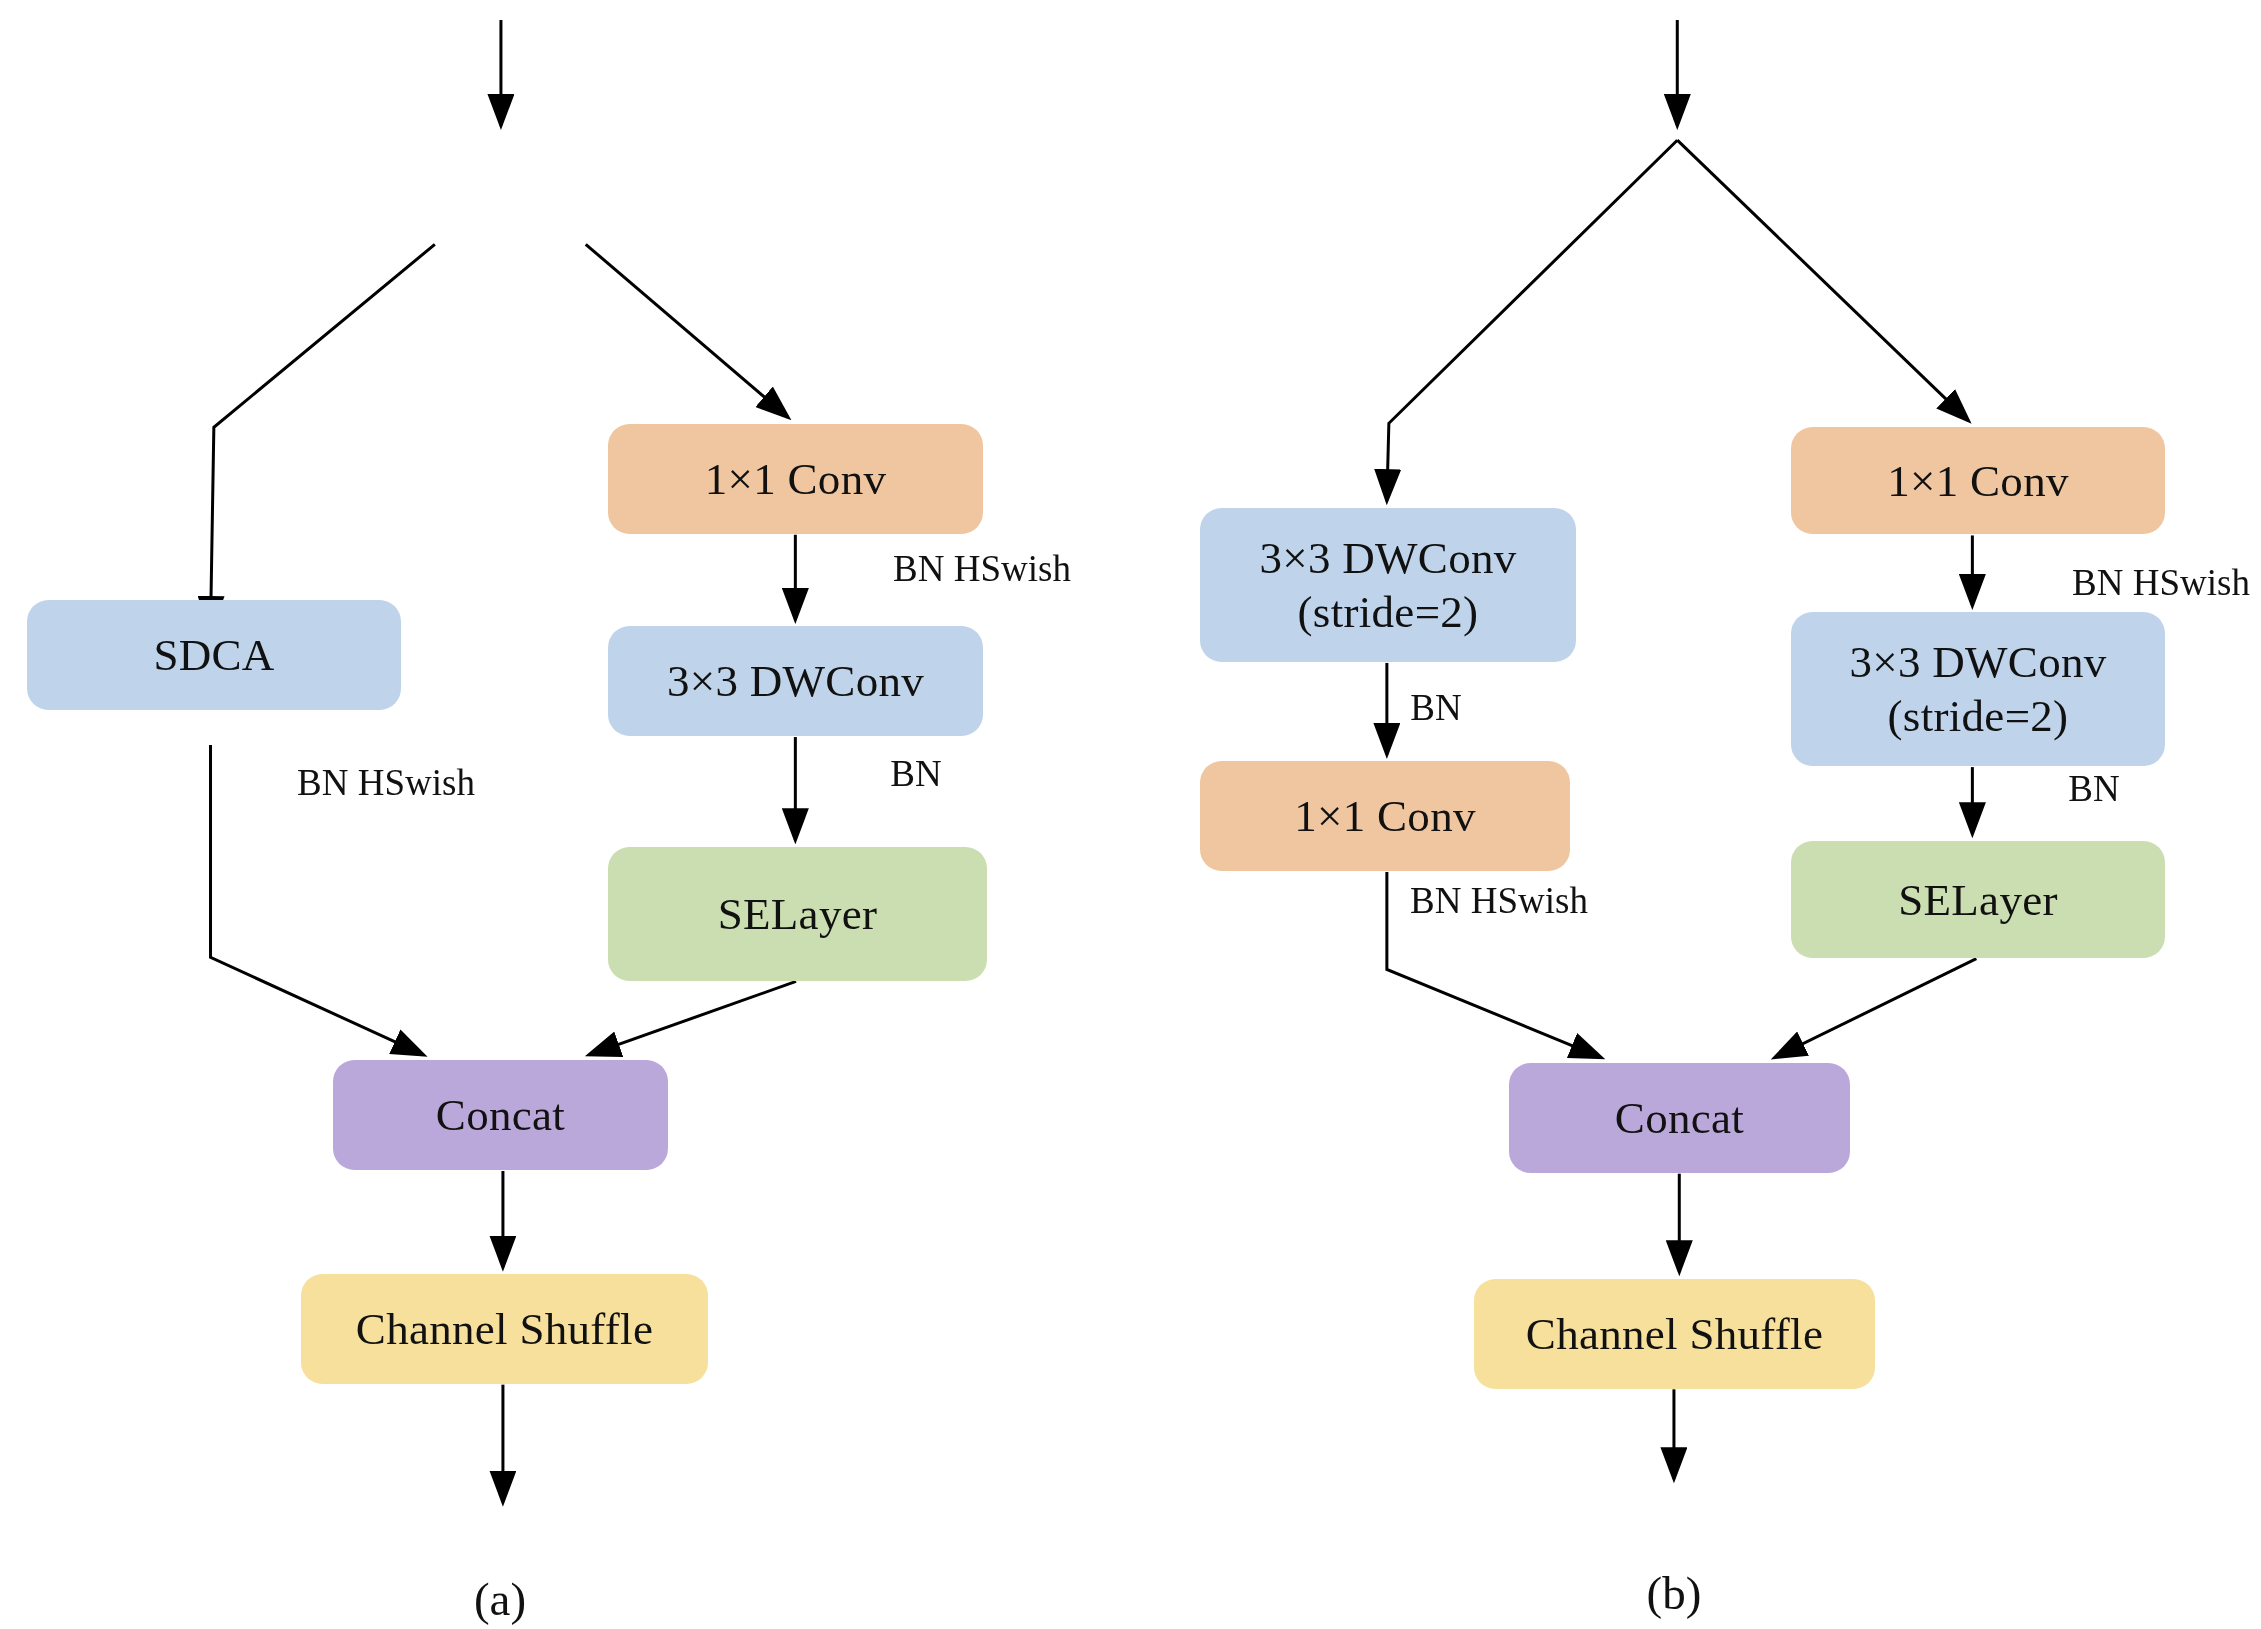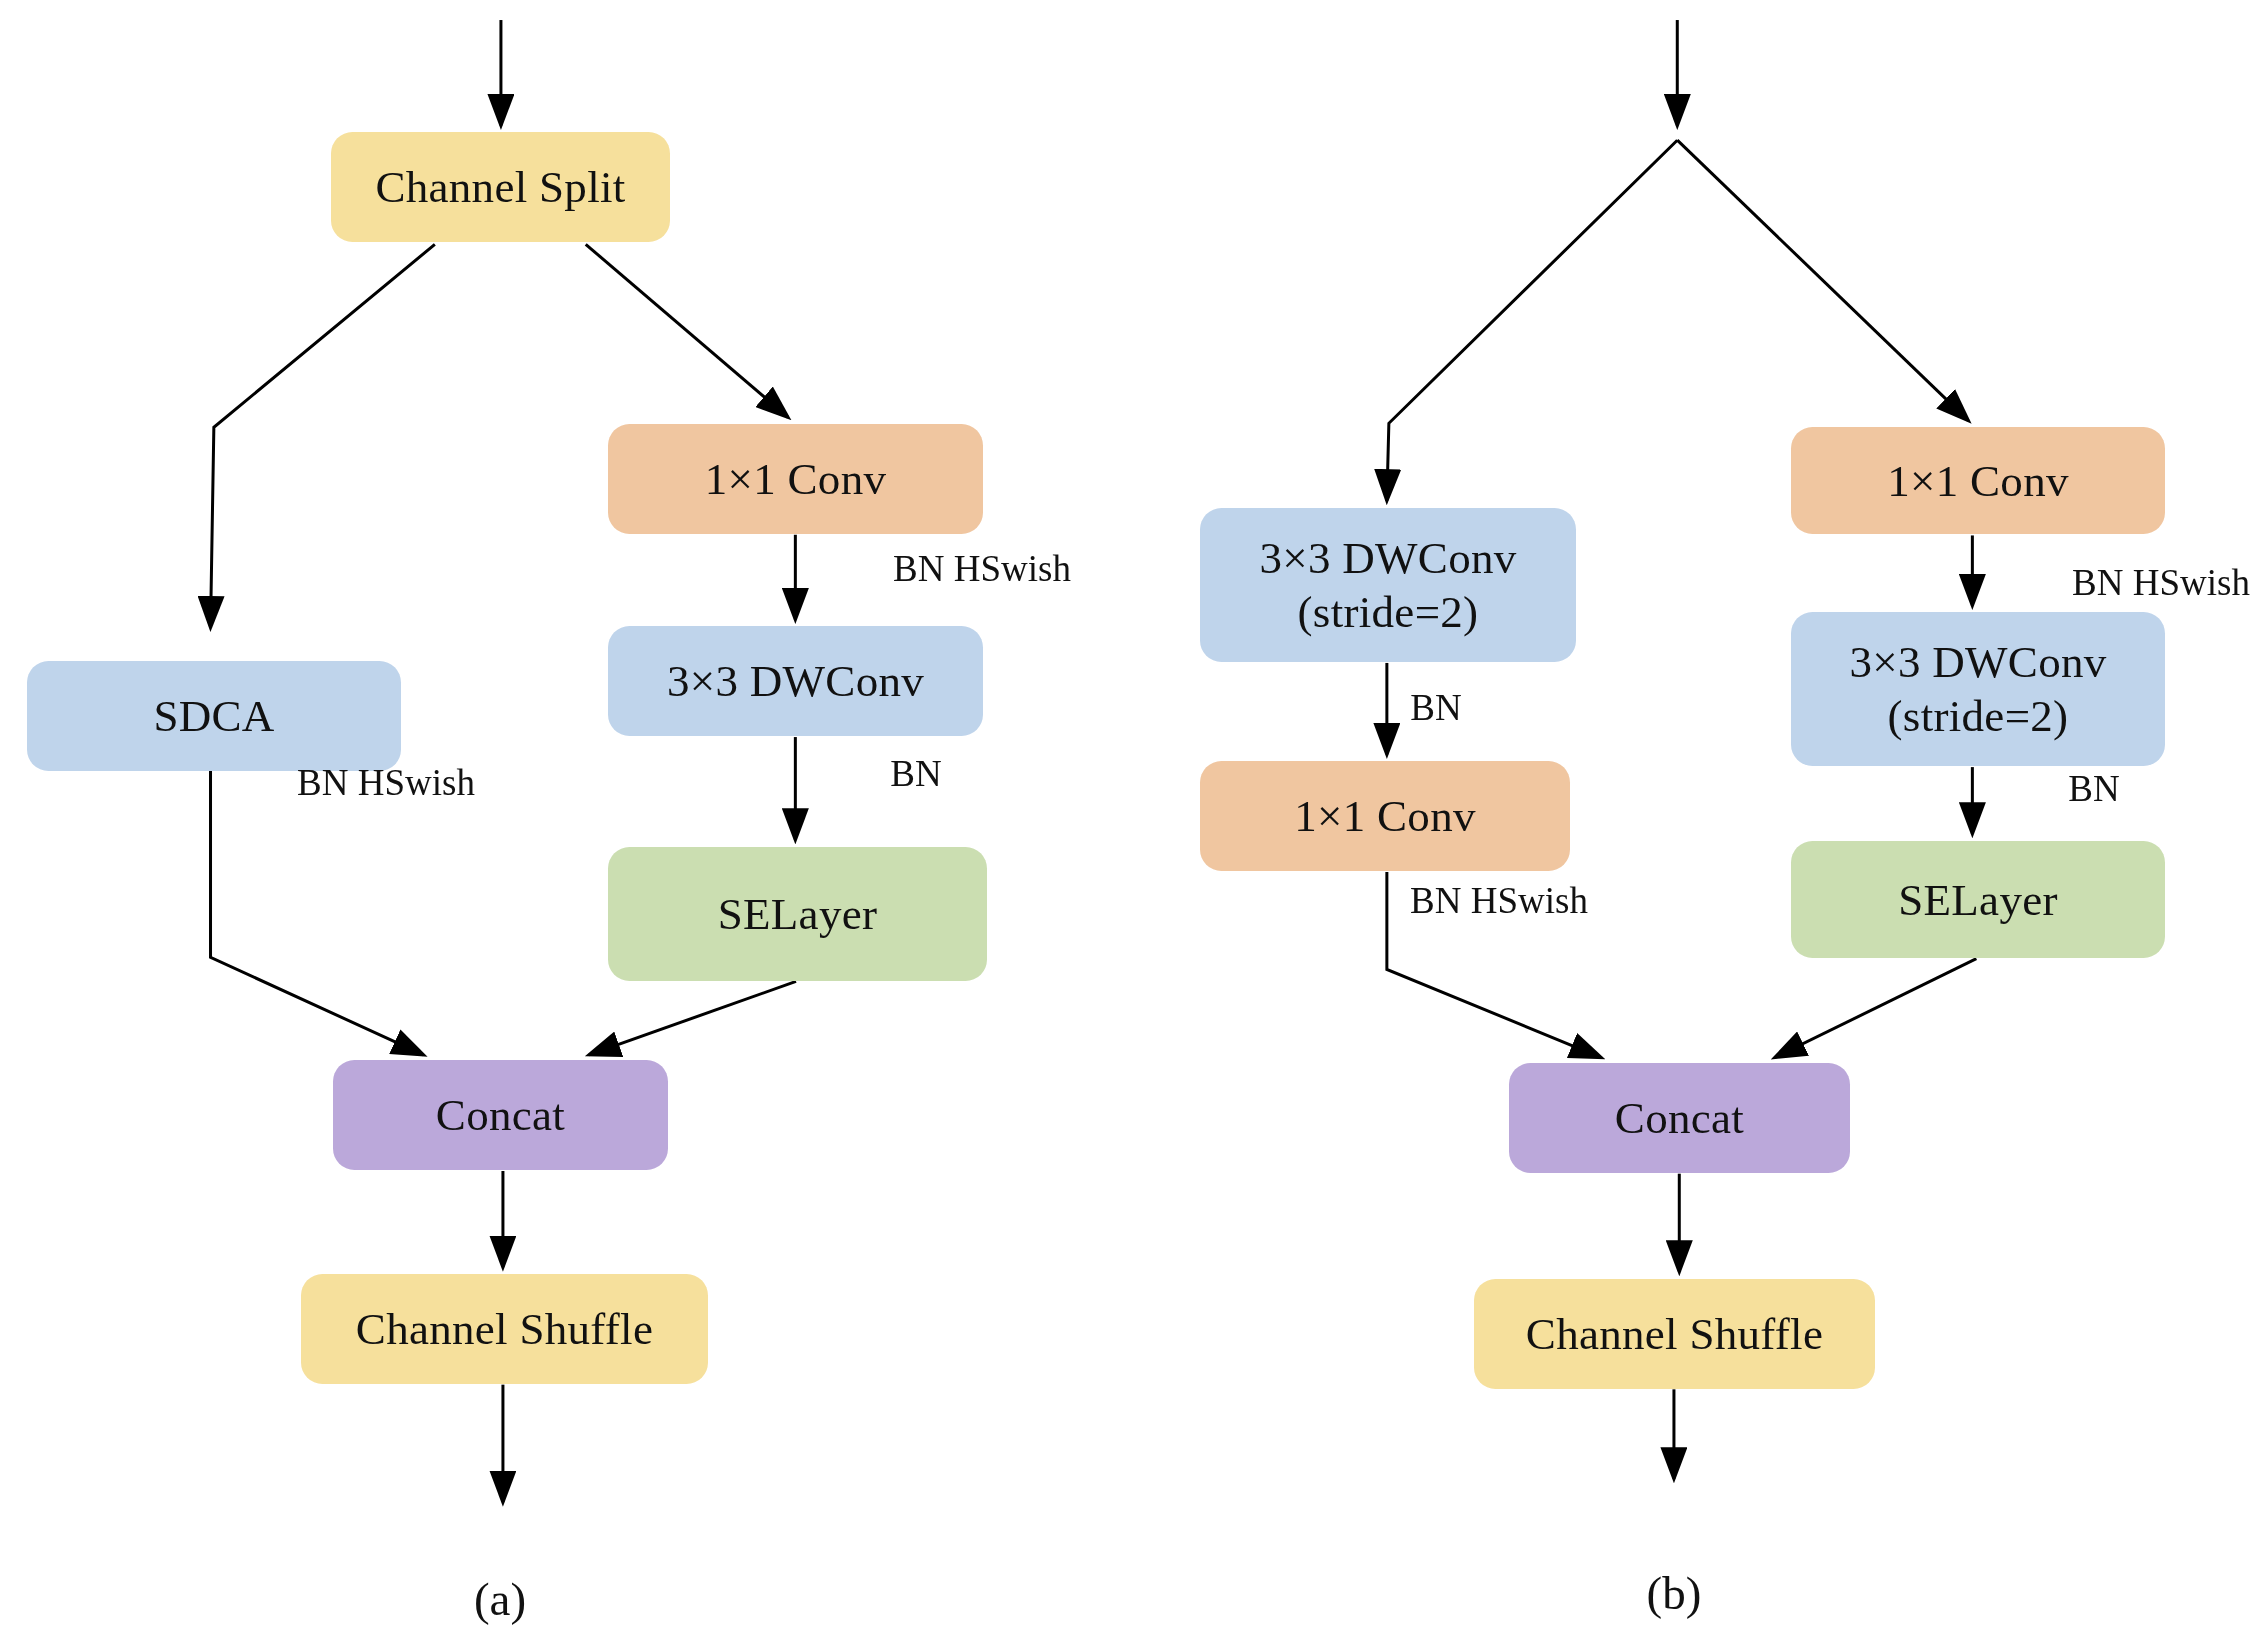--- a/index.html
+++ b/index.html
@@ -83,25 +83,22 @@
     <path d="M2512,210 L2948,630" marker-end="url(#ah)"></path>
     <path d="M2077,993 L2077,1130" marker-end="url(#ah)"></path>
     <path d="M2077,1306 L2077,1452 L2398,1584" marker-end="url(#ah)"></path>
     <path d="M2954,802 L2954,907" marker-end="url(#ah)"></path>
     <path d="M2954,1149 L2954,1249" marker-end="url(#ah)"></path>
     <path d="M2960,1436 L2658,1584" marker-end="url(#ah)"></path>
     <path d="M2515,1758 L2515,1905" marker-end="url(#ah)"></path>
     <path d="M2507,2081 L2507,2215" marker-end="url(#ah)"></path>
   </svg>
 
-  <div class="node" style="left: 331px; top: 132px; width: 339px; height: 110px; background-color: rgb(246, 224, 156);">
-    <span class="line">Channel Split</span>
-  </div>
 
-  <div class="node" style="left: 27px; top: 661px; width: 374px; height: 110px; background-color: rgb(191, 212, 235);">
+  <div class="node" style="left: 27px; top: 600px; width: 374px; height: 110px; background-color: rgb(191, 212, 235);">
     <span class="line">SDCA</span>
   </div>
 
   <div class="node" style="left: 608px; top: 424px; width: 375px; height: 110px; background-color: rgb(240, 198, 160);">
     <span class="line">1×1 Conv</span>
   </div>
 
   <div class="node" style="left: 608px; top: 626px; width: 375px; height: 110px; background-color: rgb(191, 212, 235);">
     <span class="line">3×3 DWConv</span>
   </div>

